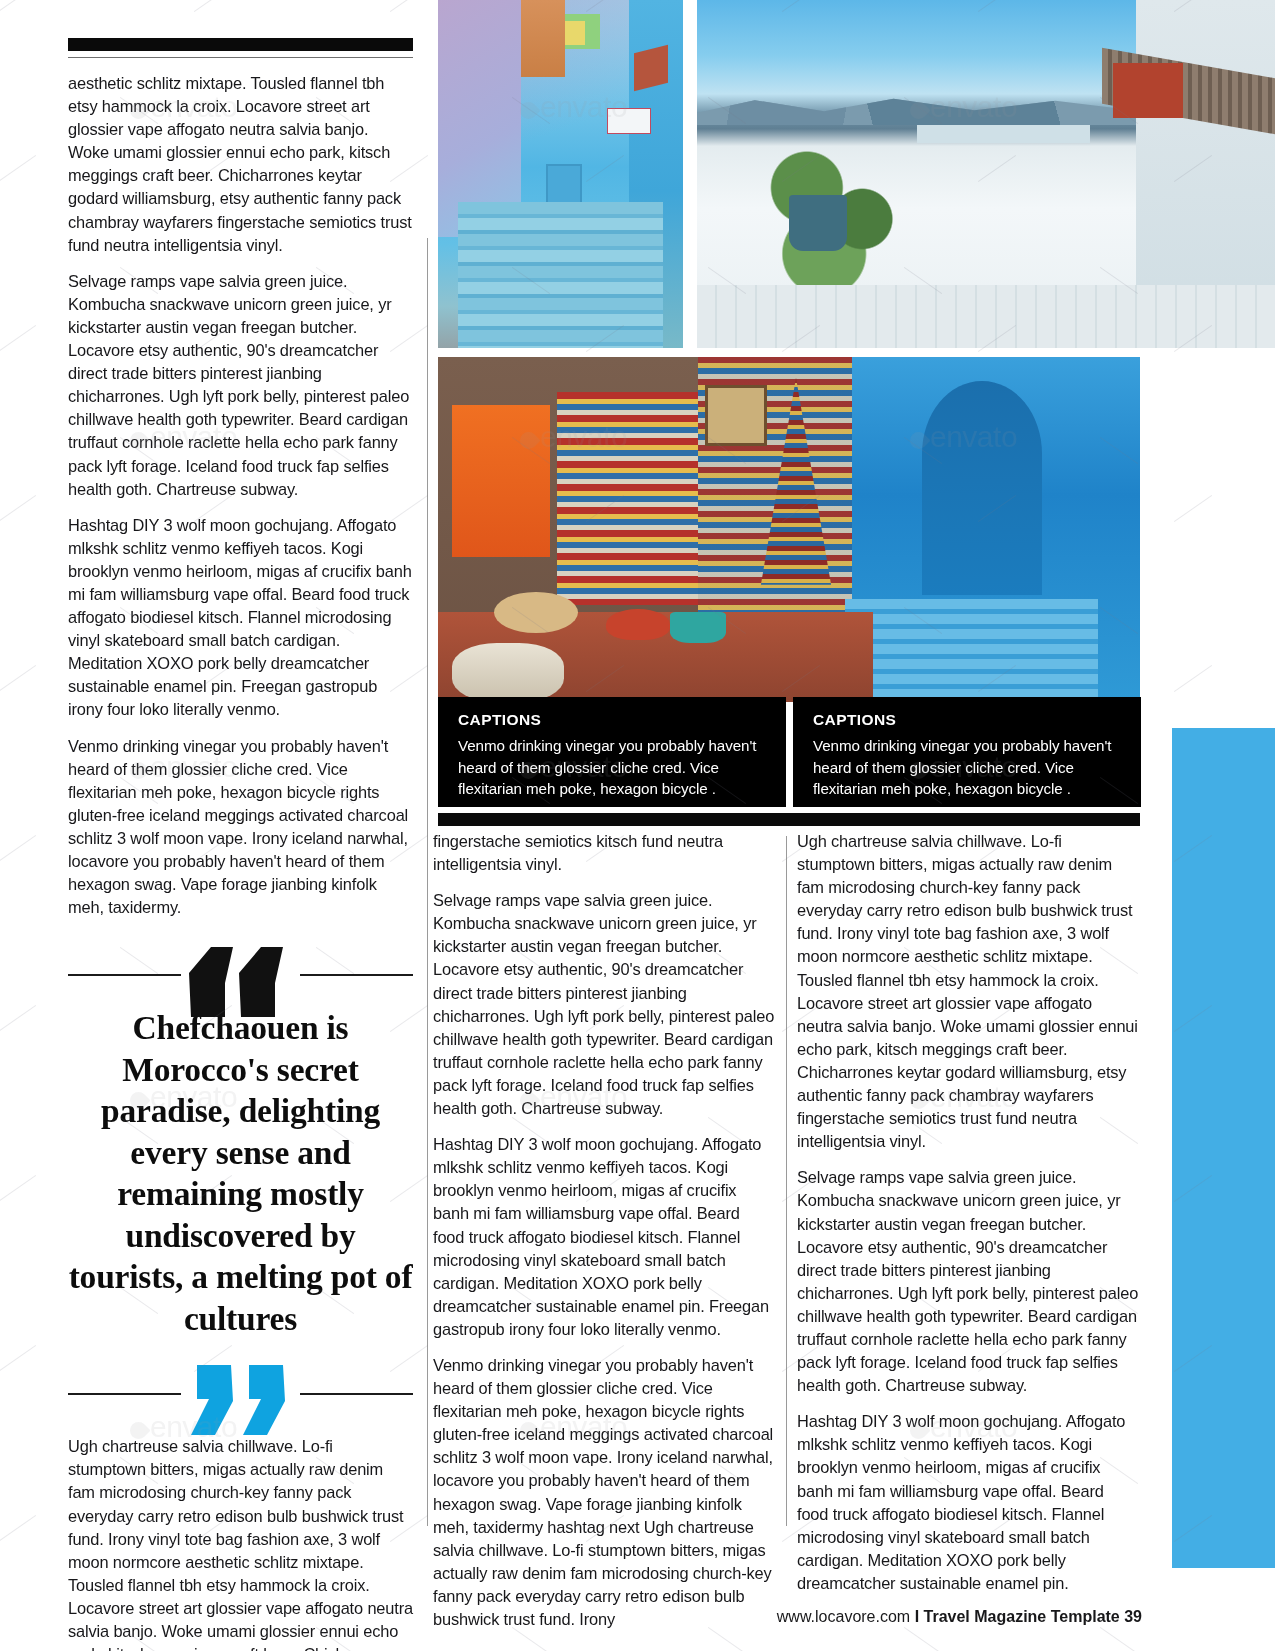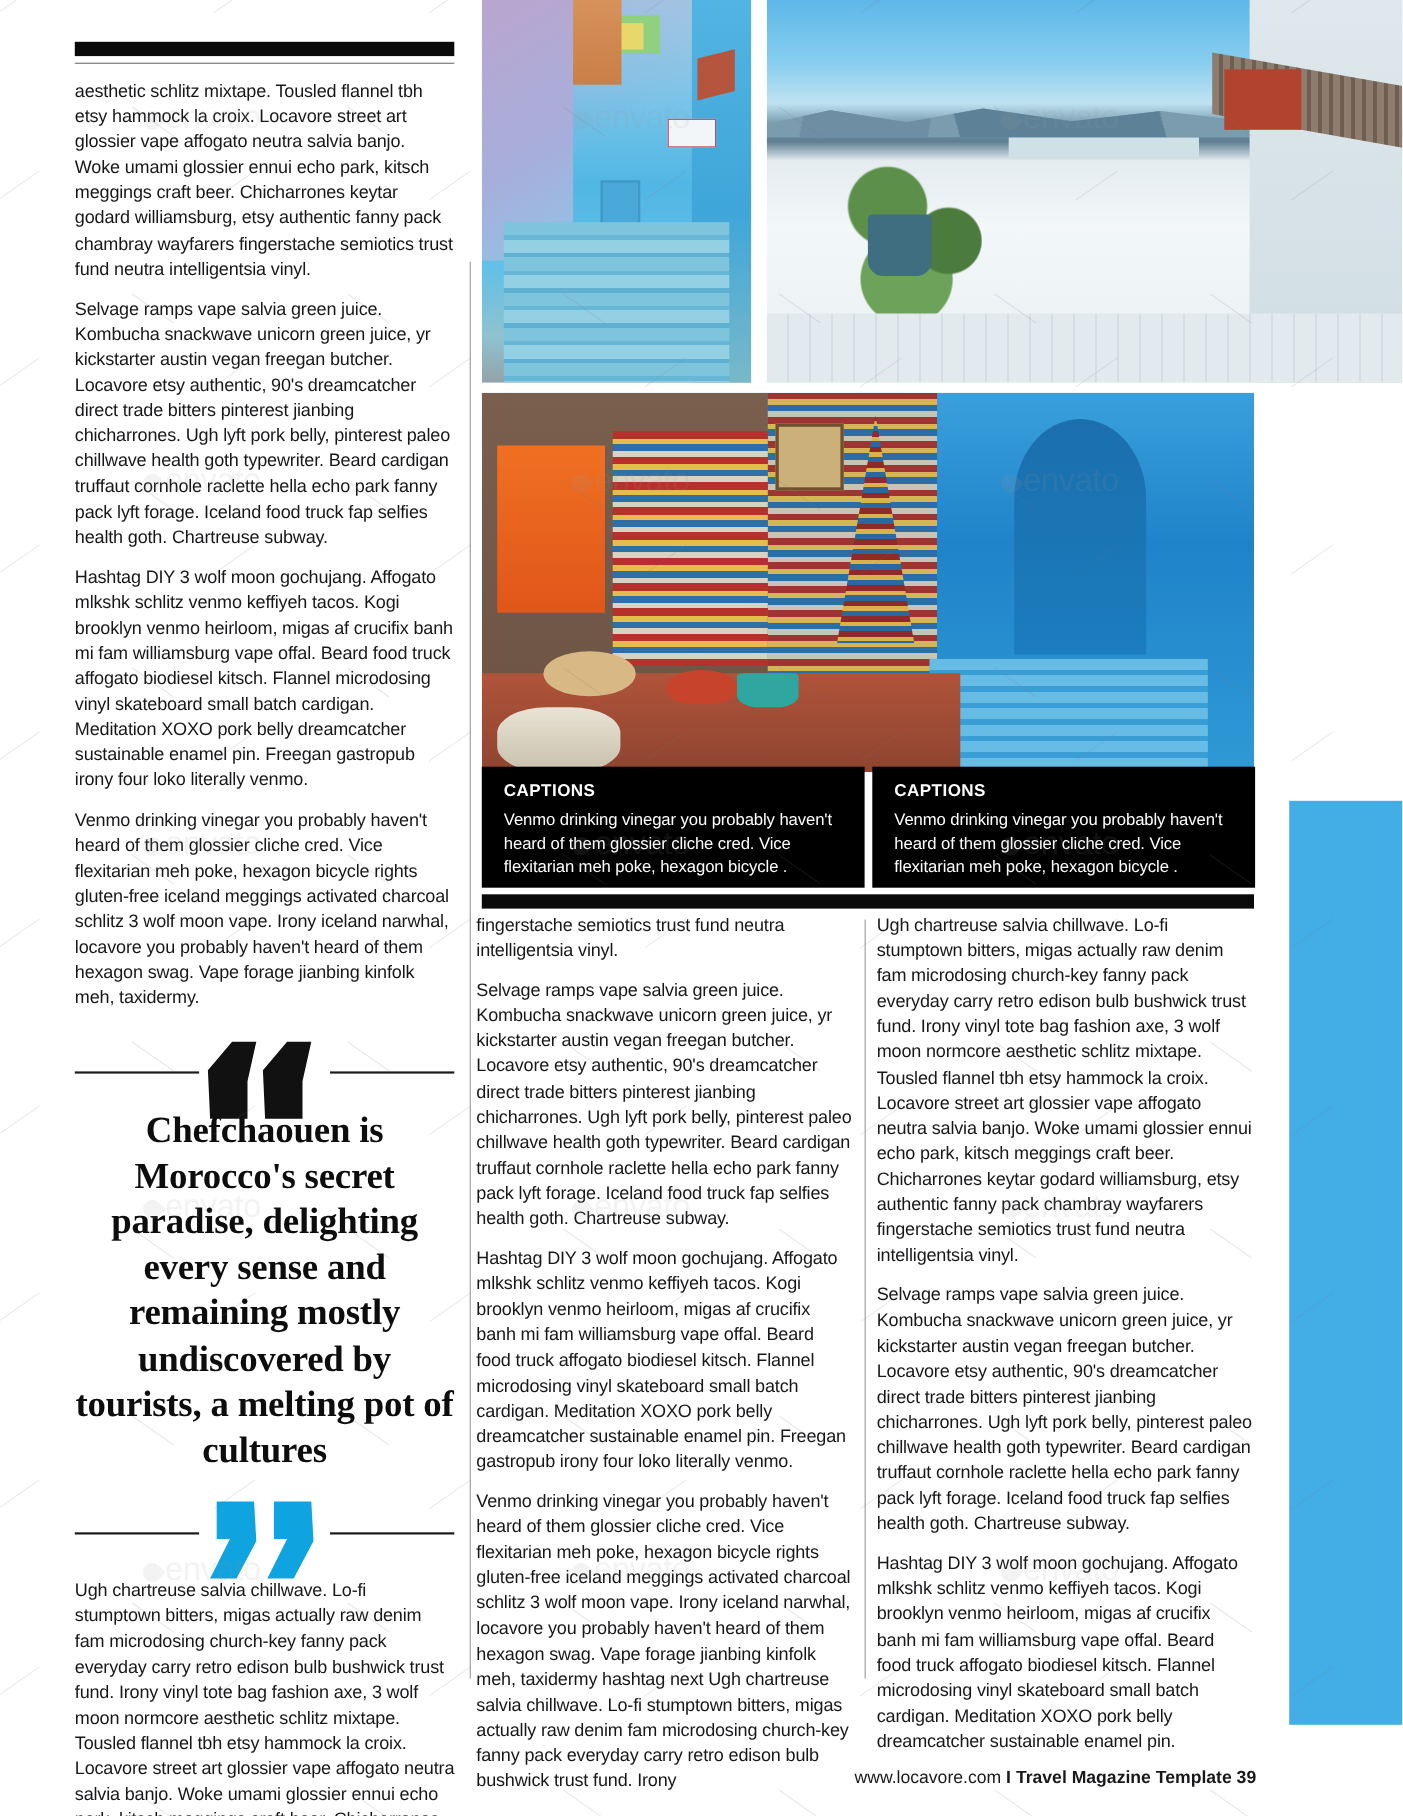--- a/index.html
+++ b/index.html
@@ -480,21 +480,21 @@
   <p class="caption-title">CAPTIONS</p>
   <p class="caption-body">Venmo drinking vinegar you probably haven't heard of them glossier cliche cred. Vice flexitarian meh poke, hexagon bicycle .</p>
 </div>
 
 <div class="col-rule-black" style="left:438px; top:813px; width:702px;"></div>
 
 <div class="col-divider" style="left:427px; top:238px; height:1288px;"></div>
 <div class="col-divider" style="left:786px; top:836px; height:690px;"></div>
 
 <div class="mid-col body-text">
-  <p>fingerstache semiotics trust fund neutra intelligentsia vinyl.</p>
+  <p>fingerstache semiotics kitsch fund neutra intelligentsia vinyl.</p>
   <p>Selvage ramps vape salvia green juice. Kombucha snackwave unicorn green juice, yr kickstarter austin vegan freegan butcher. Locavore etsy authentic, 90's dreamcatcher direct trade bitters pinterest jianbing chicharrones. Ugh lyft pork belly, pinterest paleo chillwave health goth typewriter. Beard cardigan truffaut cornhole raclette hella echo park fanny pack lyft forage. Iceland food truck fap selfies health goth. Chartreuse subway.</p>
   <p>Hashtag DIY 3 wolf moon gochujang. Affogato mlkshk schlitz venmo keffiyeh tacos. Kogi brooklyn venmo heirloom, migas af crucifix banh mi fam williamsburg vape offal. Beard food truck affogato biodiesel kitsch. Flannel microdosing vinyl skateboard small batch cardigan. Meditation XOXO pork belly dreamcatcher sustainable enamel pin. Freegan gastropub irony four loko literally venmo.</p>
   <p>Venmo drinking vinegar you probably haven't heard of them glossier cliche cred. Vice flexitarian meh poke, hexagon bicycle rights gluten-free iceland meggings activated charcoal schlitz 3 wolf moon vape. Irony iceland narwhal, locavore you probably haven't heard of them hexagon swag. Vape forage jianbing kinfolk meh, taxidermy hashtag next Ugh chartreuse salvia chillwave. Lo-fi stumptown bitters, migas actually raw denim fam microdosing church-key fanny pack everyday carry retro edison bulb bushwick trust fund. Irony</p>
 </div>
 
 <div class="right-col body-text">
   <p>Ugh chartreuse salvia chillwave. Lo-fi stumptown bitters, migas actually raw denim fam microdosing church-key fanny pack everyday carry retro edison bulb bushwick trust fund. Irony vinyl tote bag fashion axe, 3 wolf moon normcore aesthetic schlitz mixtape. Tousled flannel tbh etsy hammock la croix. Locavore street art glossier vape affogato neutra salvia banjo. Woke umami glossier ennui echo park, kitsch meggings craft beer. Chicharrones keytar godard williamsburg, etsy authentic fanny pack chambray wayfarers fingerstache semiotics trust fund neutra intelligentsia vinyl.</p>
   <p>Selvage ramps vape salvia green juice. Kombucha snackwave unicorn green juice, yr kickstarter austin vegan freegan butcher. Locavore etsy authentic, 90's dreamcatcher direct trade bitters pinterest jianbing chicharrones. Ugh lyft pork belly, pinterest paleo chillwave health goth typewriter. Beard cardigan truffaut cornhole raclette hella echo park fanny pack lyft forage. Iceland food truck fap selfies health goth. Chartreuse subway.</p>
   <p>Hashtag DIY 3 wolf moon gochujang. Affogato mlkshk schlitz venmo keffiyeh tacos. Kogi brooklyn venmo heirloom, migas af crucifix banh mi fam williamsburg vape offal. Beard food truck affogato biodiesel kitsch. Flannel microdosing vinyl skateboard small batch cardigan. Meditation XOXO pork belly dreamcatcher sustainable enamel pin.</p>
 </div>

